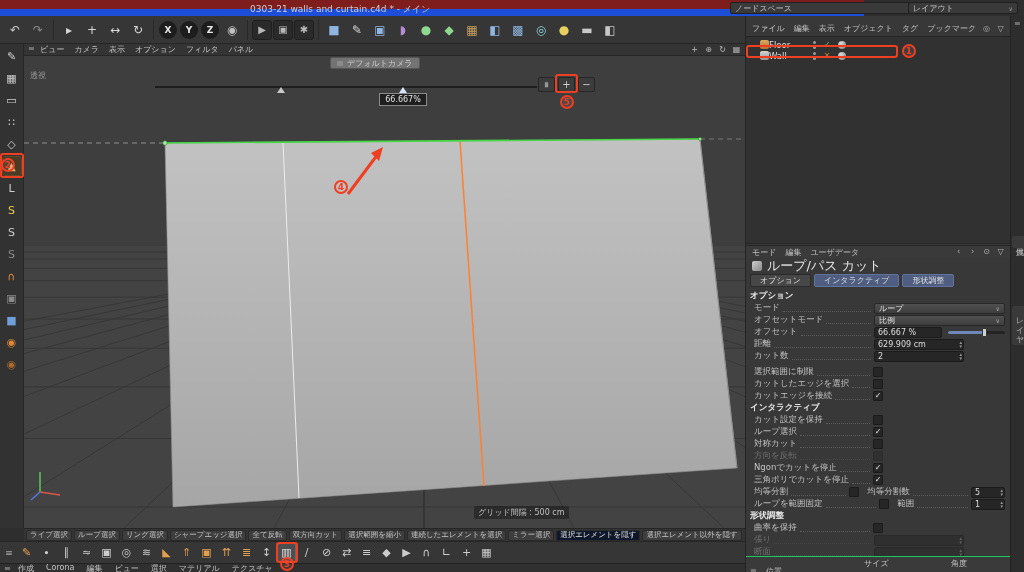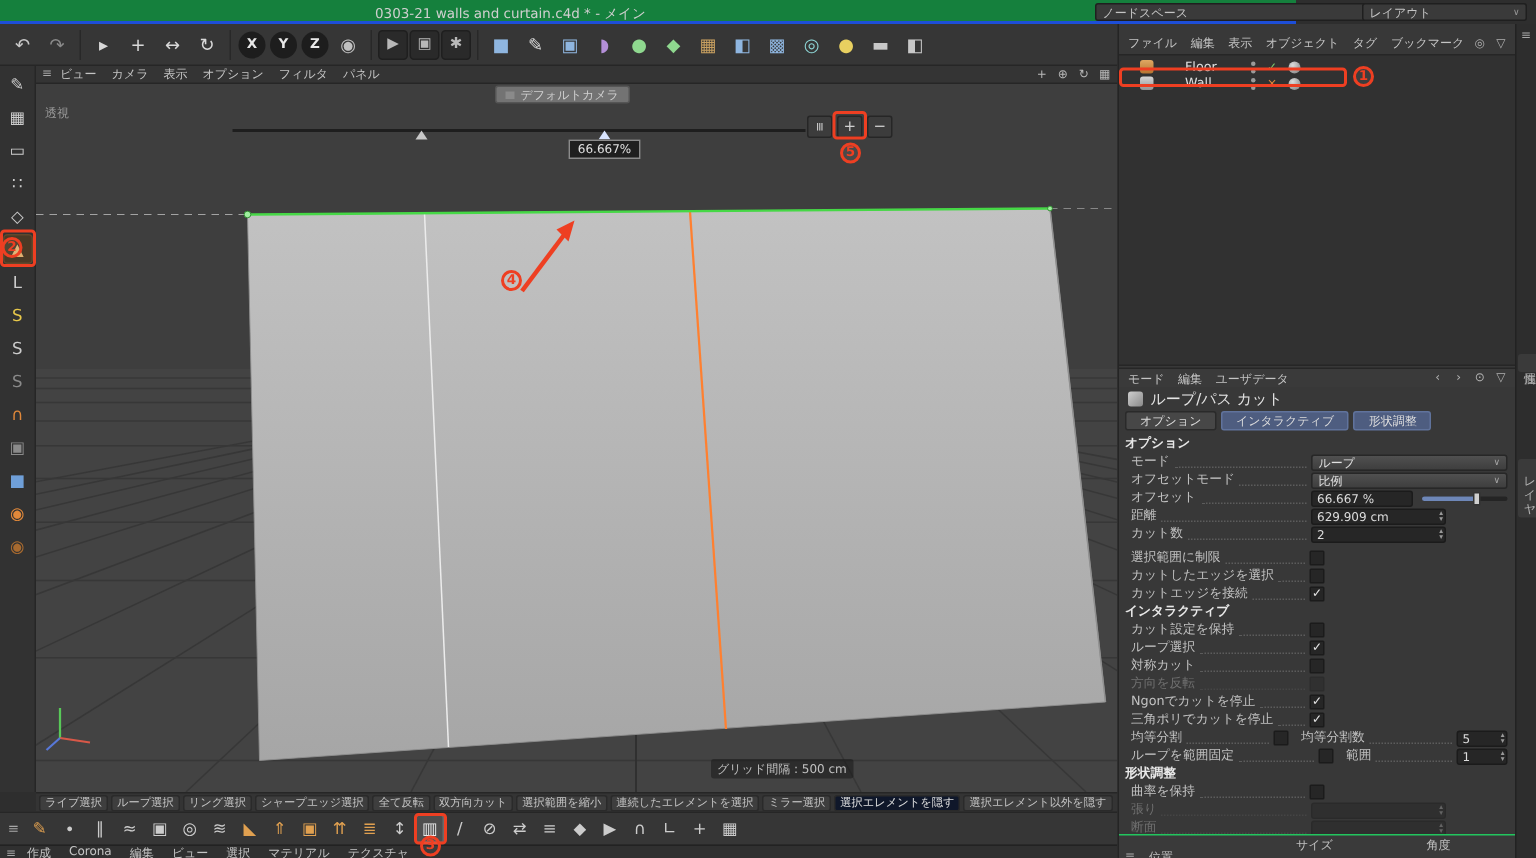--- a/index.html
+++ b/index.html
@@ -1,19 +1,19 @@
 <!DOCTYPE html>
 <html><head>
 <meta charset="utf-8">
 <style>
   *{margin:0;padding:0;box-sizing:border-box}
   html,body{width:1024px;height:572px;overflow:hidden}
   body{position:relative;background:#2e2e2e;font-family:"DejaVu Sans","Liberation Sans",sans-serif;font-size:9px;color:#c8c8c8}
   
-  .titlebar{position:absolute;left:0;top:0;width:864px;height:16px;background:#15803d;border-bottom:2px solid #1d4ed8}
+  .titlebar{position:absolute;left:0;top:0;width:864px;height:16px;background:#7f1d1d;border-bottom:7px solid #1d4ed8}
   .wtitle{position:absolute;left:250px;top:3px;color:#cfcfcf;font-size:9px}
   .titledd{position:absolute;height:12px;top:2px;background:#3a3a3a;border:1px solid #1f1f1f;border-radius:2px;display:flex;align-items:center;justify-content:space-between;padding:0 4px;font-size:8px;color:#c4c4c4}
   .titledd .chev{font-size:6px;color:#9a9a9a}
   
   .maintb{position:absolute;left:0;top:16px;width:745px;height:28px;background:#363636;border-bottom:1px solid #262626;display:flex;align-items:center;gap:1px;padding-left:4px}
   .tbicon{width:22px;height:22px;display:flex;align-items:center;justify-content:center;font-size:12px;border-radius:3px}
   .tbicon.ball{width:18px;height:18px;background:#1d1d1d;border-radius:50%;font-size:9px;font-weight:bold;margin:0 1px}
   .tbicon.dark{background:#2a2a2a;border:1px solid #1f1f1f;width:20px;height:20px;font-size:10px}
   .tbsep{width:1px;height:20px;background:#282828;margin:0 3px}
   
@@ -50,30 +50,30 @@
   .botmenu .burger2{position:absolute;left:4px;font-size:8px;color:#a8a8a8}
   
   .rpanel{position:absolute;left:745px;top:16px;width:265px;height:556px;background:#383838;border-left:1px solid #242424}
   .om-menu{position:absolute;left:0;top:6px;width:265px;height:13px;display:flex;align-items:center;gap:9px;padding-left:6px;font-size:8px;color:#c4c4c4}
   .om-hicons{position:absolute;right:4px;top:7px;display:flex;gap:3px}
   .om-list{position:absolute;left:0;top:20px;width:265px;height:208px;background:#313131;border-top:1px solid #262626;border-bottom:1px solid #262626;padding-top:2px}
   .om-row{height:11px;display:flex;align-items:center;padding-left:14px}
   .om-ico{width:9px;height:9px;border-radius:2px;flex:none}
   .om-ico.floor{background:linear-gradient(#e0a862,#b57431)}
   .om-ico.wall{background:linear-gradient(#d6d6d6,#939393)}
-  .om-label{margin-left:21px;width:38px;color:#e0e0e0;font-size:8.5px}
+  .om-label{margin-left:0;width:38px;color:#e0e0e0;font-size:8.5px}
   .om-dots{display:flex;flex-direction:column;margin-left:6px}
   .om-dots i{width:3px;height:3px;border-radius:50%;background:#9a9a9a;margin:1px 0}
   .om-tag{width:10px;text-align:center;font-size:8px;margin-left:6px}
   .om-tag.ok{color:#79c26a}
   .om-tag.no{color:#e0883a}
   .om-tag.ball{width:8px;height:8px;border-radius:50%;background:radial-gradient(circle at 35% 30%,#dcdcdc,#7a7a7a)}
   .am-menu{position:absolute;left:0;top:229px;width:265px;height:13px;border-top:1px solid #262626;display:flex;align-items:center;gap:9px;padding-left:6px;font-size:8px;color:#c4c4c4;background:#3a3a3a}
   .am-hicons{position:absolute;right:4px;top:230px;display:flex;gap:3px}
-  .am-tool{position:absolute;left:0;top:243px;width:265px;height:13px;display:flex;align-items:center;gap:5px;padding-left:6px;color:#e4e4e4;font-size:10px}
+  .am-tool{position:absolute;left:0;top:243px;width:265px;height:13px;display:flex;align-items:center;gap:5px;padding-left:6px;color:#e4e4e4;font-size:13px}
   .toolico{width:10px;height:10px;border-radius:2px;background:linear-gradient(135deg,#cfcfcf,#8a8a8a);flex:none}
   .am-tabs{position:absolute;left:4px;top:258px;display:flex;gap:3px}
   .amtab{height:13px;padding:0 9px;display:flex;align-items:center;background:#474747;border:1px solid #2a2a2a;border-radius:2px;font-size:8px;color:#dcdcdc}
   .amtab.active{background:#4e5d80;border-color:#60739c}
   .am-body{position:absolute;left:0;top:274px;width:265px;height:266px;overflow:hidden}
   .am-sec{height:12px;display:flex;align-items:center;padding-left:4px;font-weight:bold;color:#e8e8e8;font-size:8.5px}
   .am-row{height:12px;display:flex;align-items:center;padding:0 6px 0 8px;font-size:8.5px}
   .am-row.gapped{margin-top:4px}
   .am-label{flex:none;color:#c2c2c2;white-space:nowrap}
   .am-label.l2{margin-left:8px}

